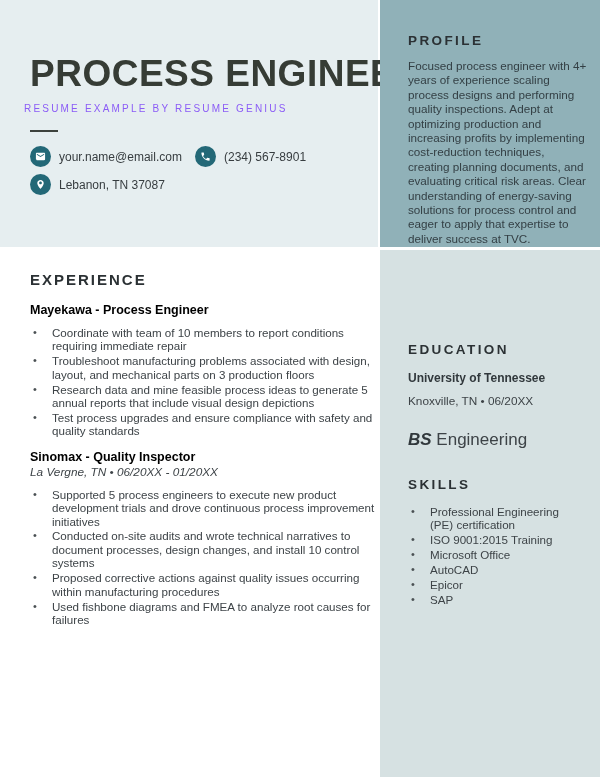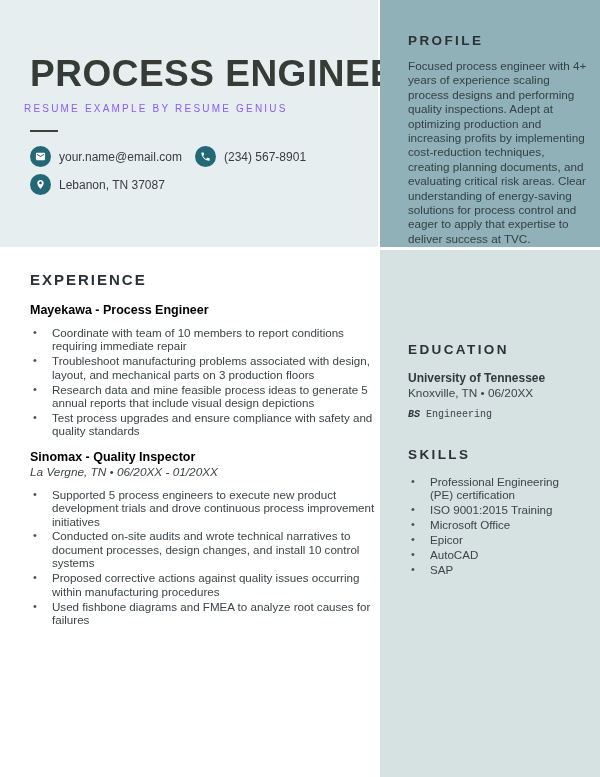--- a/index.html
+++ b/index.html
@@ -97,29 +97,28 @@
     background: var(--sidebar-bg, #d6e1e2);
     padding: 92px 18px 0 28px;
   }
   .edu-school {
     margin-top: 14px;
     font-size: 12px;
     font-weight: 700;
     color: #31383c;
   }
   .edu-meta {
-    margin-top: 1px;
+    margin-top: 9px;
     font-size: 11.8px;
     color: #3d4347;
   }
   .edu-degree {
-    margin-top: 9px;
-    font-size: 10px;
-    color: #3d4347;
-    font-family: Liberation Mono, monospace;
+    margin-top: 22px;
+    font-size: 17px;
+    color: #3d4347;
   }
   .edu-degree .abbr { font-weight: 700; font-style: italic; color: #31383c; }
   .skills-heading { margin-top: 27px; }
   .bullet-list { list-style: none; margin-top: 13px; }
   .bullet-list li {
     position: relative;
     padding-left: 22px;
     font-size: 11.6px;
     line-height: 13.4px;
     color: #3d4347;
@@ -212,22 +211,22 @@
     <h2 class="side-heading">EDUCATION</h2>
     <div class="edu-school">University of Tennessee</div>
     <div class="edu-meta">Knoxville, TN • 06/20XX</div>
     <div class="edu-degree"><span class="abbr">BS</span><span> Engineering</span></div>
 
     <h2 class="side-heading skills-heading">SKILLS</h2>
     <ul class="bullet-list skills-list">
         <li>Professional Engineering (PE) certification</li>
         <li>ISO 9001:2015 Training</li>
         <li>Microsoft Office</li>
+        <li>AutoCAD</li>
         <li>Epicor</li>
-        <li>AutoCAD</li>
         <li>SAP</li>
       </ul>
   </div>
 
   <div class="main-content">
     <h2 class="main-heading">EXPERIENCE</h2>
 
     <section class="job">
       <h3 class="job-title">Mayekawa - Process Engineer</h3>
       <ul class="bullet-list">

